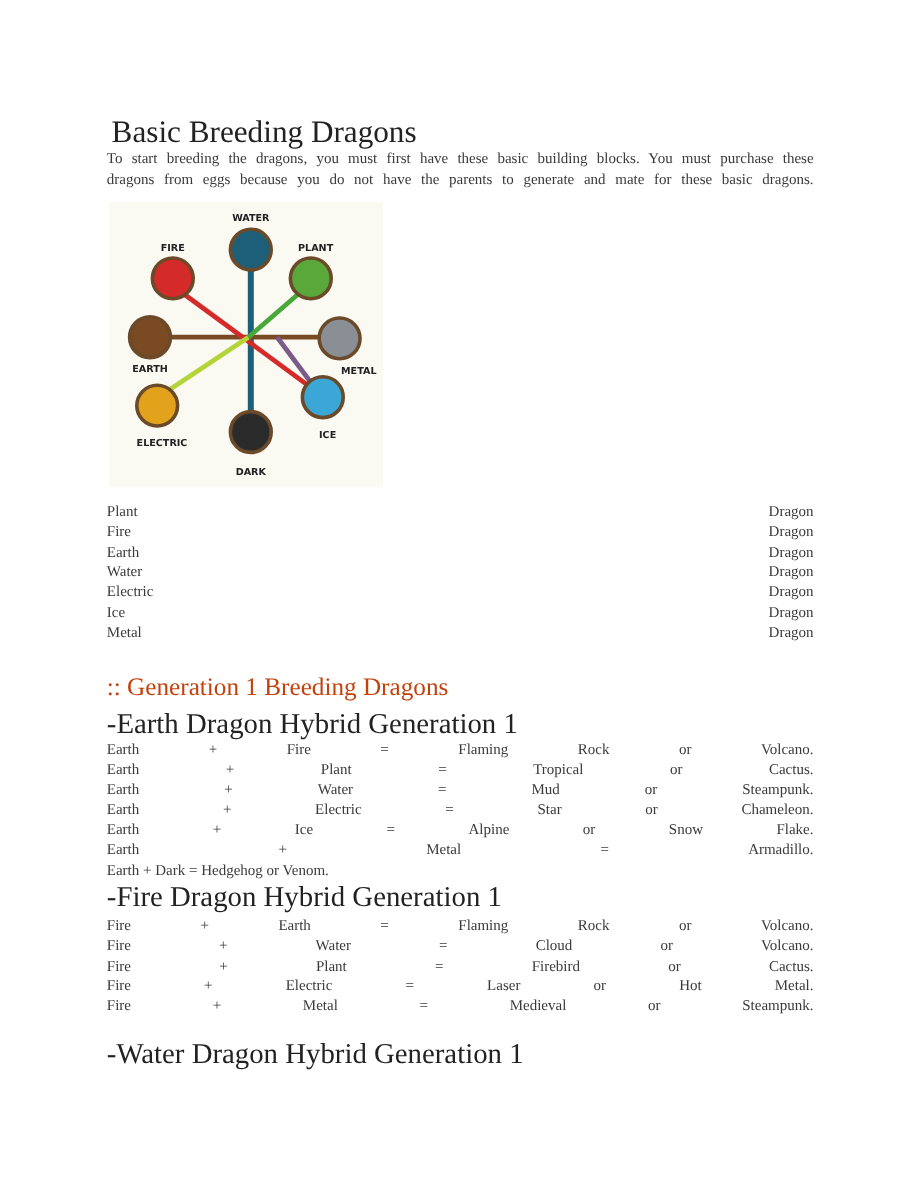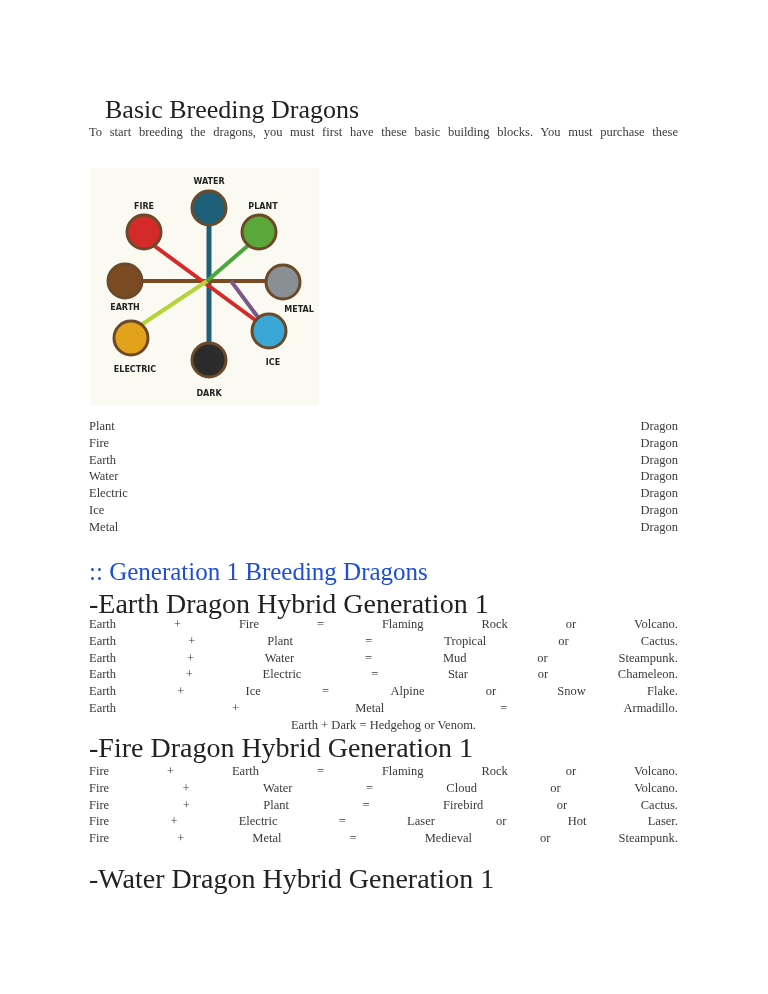--- a/index.html
+++ b/index.html
@@ -1,35 +1,36 @@
 <!DOCTYPE html>
 <html><head>
 <meta charset="utf-8">
 <style>
   html,body{margin:0;padding:0;background:#ffffff;}
   body{width:768px;height:994px;position:relative;overflow:hidden;font-family:"Liberation Serif","DejaVu Serif",serif;color:#3a3a3a;}
   .page{position:absolute;left:89px;top:0;width:589px;}
-  h1.title{position:absolute;left:16px;top:95px;margin:0;font-weight:normal;font-size:26px;line-height:30px;color:#222;white-space:nowrap;text-align:right;}
+  h1.title{position:absolute;left:4px;top:95px;margin:0;font-weight:normal;font-size:26px;line-height:30px;color:#222;white-space:nowrap;text-align:right;}
   .intro{position:absolute;left:0;top:124px;width:589px;font-size:12.5px;line-height:17px;text-align:justify;text-align-last:justify;color:#3a3a3a;}
   .intro p{margin:0;}
   .diagram{position:absolute;left:2px;top:168px;width:228px;height:238px;background:#fbfaf2;}
   .basic-list{position:absolute;left:0;top:418px;width:589px;font-size:12.5px;}
   .row{display:flex;justify-content:space-between;height:16.8px;line-height:16.8px;white-space:nowrap;}
-  .gen-title{position:absolute;left:0;top:557px;margin:0;font-weight:normal;font-size:25px;line-height:30px;color:#1d4ed8;white-space:nowrap;}
-  .sub-title{position:absolute;left:0;margin:0;font-weight:normal;font-size:28px;line-height:24px;color:#222;white-space:nowrap;}
+  .gen-title{position:absolute;left:0;top:557px;margin:0;font-weight:normal;font-size:21px;line-height:30px;color:#c2410c;white-space:nowrap;}
+  .sub-title{position:absolute;left:0;margin:0;font-weight:normal;font-size:24px;line-height:24px;color:#222;white-space:nowrap;}
   .table{position:absolute;left:0;width:589px;font-size:12.5px;}
-  .single{height:16.8px;line-height:16.8px;white-space:nowrap;text-align:center;}
+  .single{height:16.8px;line-height:16.8px;white-space:nowrap;}
 </style>
 </head>
 <body>
 
 <div class="page">
   <h1 class="title">Basic Breeding Dragons</h1>
   <div class="intro">
     <p>To start breeding the dragons, you must first have these basic building blocks. You must purchase these</p>
+    <p>dragons from eggs because you do not have the parents to generate and mate for these basic dragons.</p>
   </div>
 
   <div class="diagram">
     <svg width="228" height="238" viewBox="0 0 228 238">
       <line x1="118" y1="45" x2="118" y2="190" stroke="#1d5f78" stroke-width="5"></line>
       <line x1="34" y1="113" x2="200" y2="113" stroke="#7a4a22" stroke-width="4"></line>
       <line x1="50" y1="68" x2="175" y2="160" stroke="#d42a2a" stroke-width="4"></line>
       <line x1="140" y1="113" x2="175" y2="160" stroke="#7a5a8a" stroke-width="4"></line>
       <line x1="38" y1="165" x2="116" y2="113" stroke="#b5d43a" stroke-width="4"></line>
       <line x1="116" y1="113" x2="168" y2="68" stroke="#4aa83a" stroke-width="4"></line>
@@ -179,21 +180,21 @@
         <span>Cactus.</span>
       </div>
       <div class="row">
         <span>Fire</span>
         <span>+</span>
         <span>Electric</span>
         <span>=</span>
         <span>Laser</span>
         <span>or</span>
         <span>Hot</span>
-        <span>Laser.</span>
+        <span>Metal.</span>
       </div>
       <div class="row">
         <span>Fire</span>
         <span>+</span>
         <span>Metal</span>
         <span>=</span>
         <span>Medieval</span>
         <span>or</span>
         <span>Steampunk.</span>
       </div>

